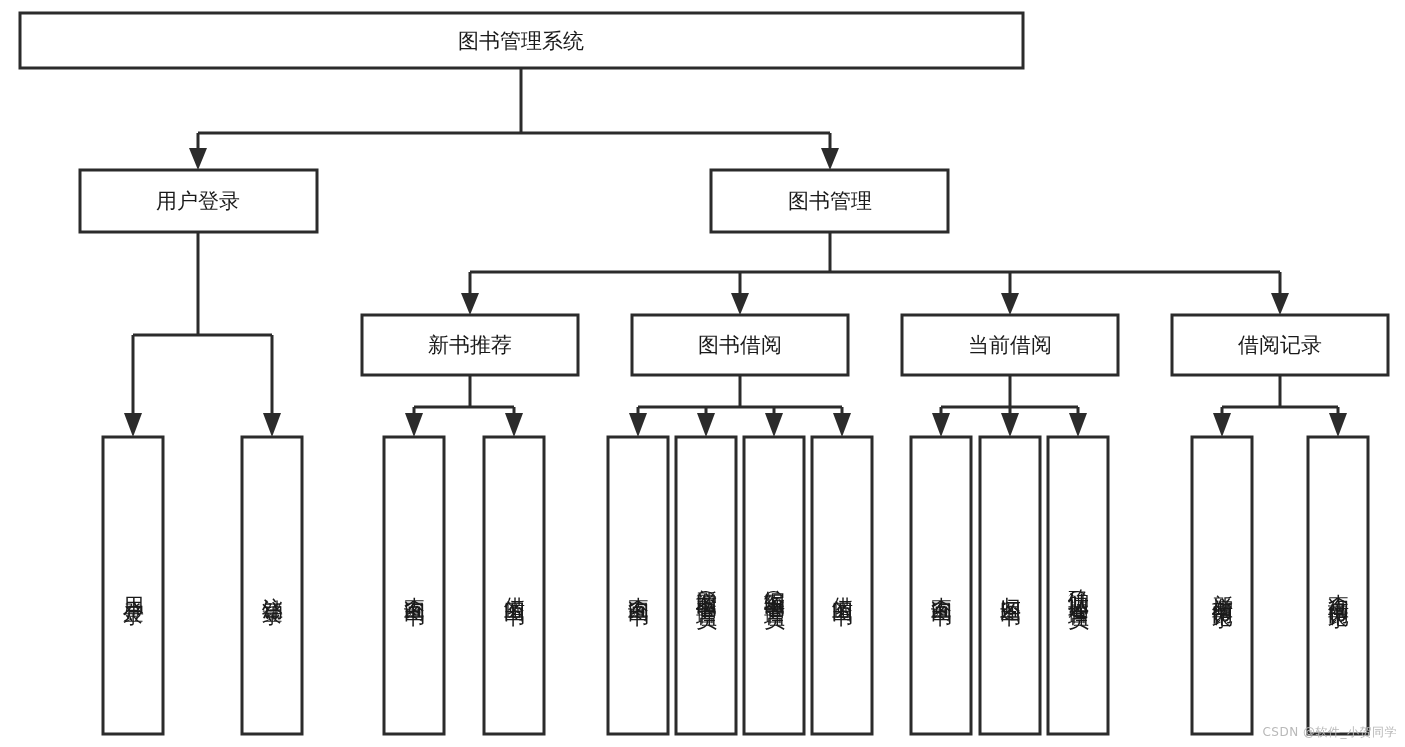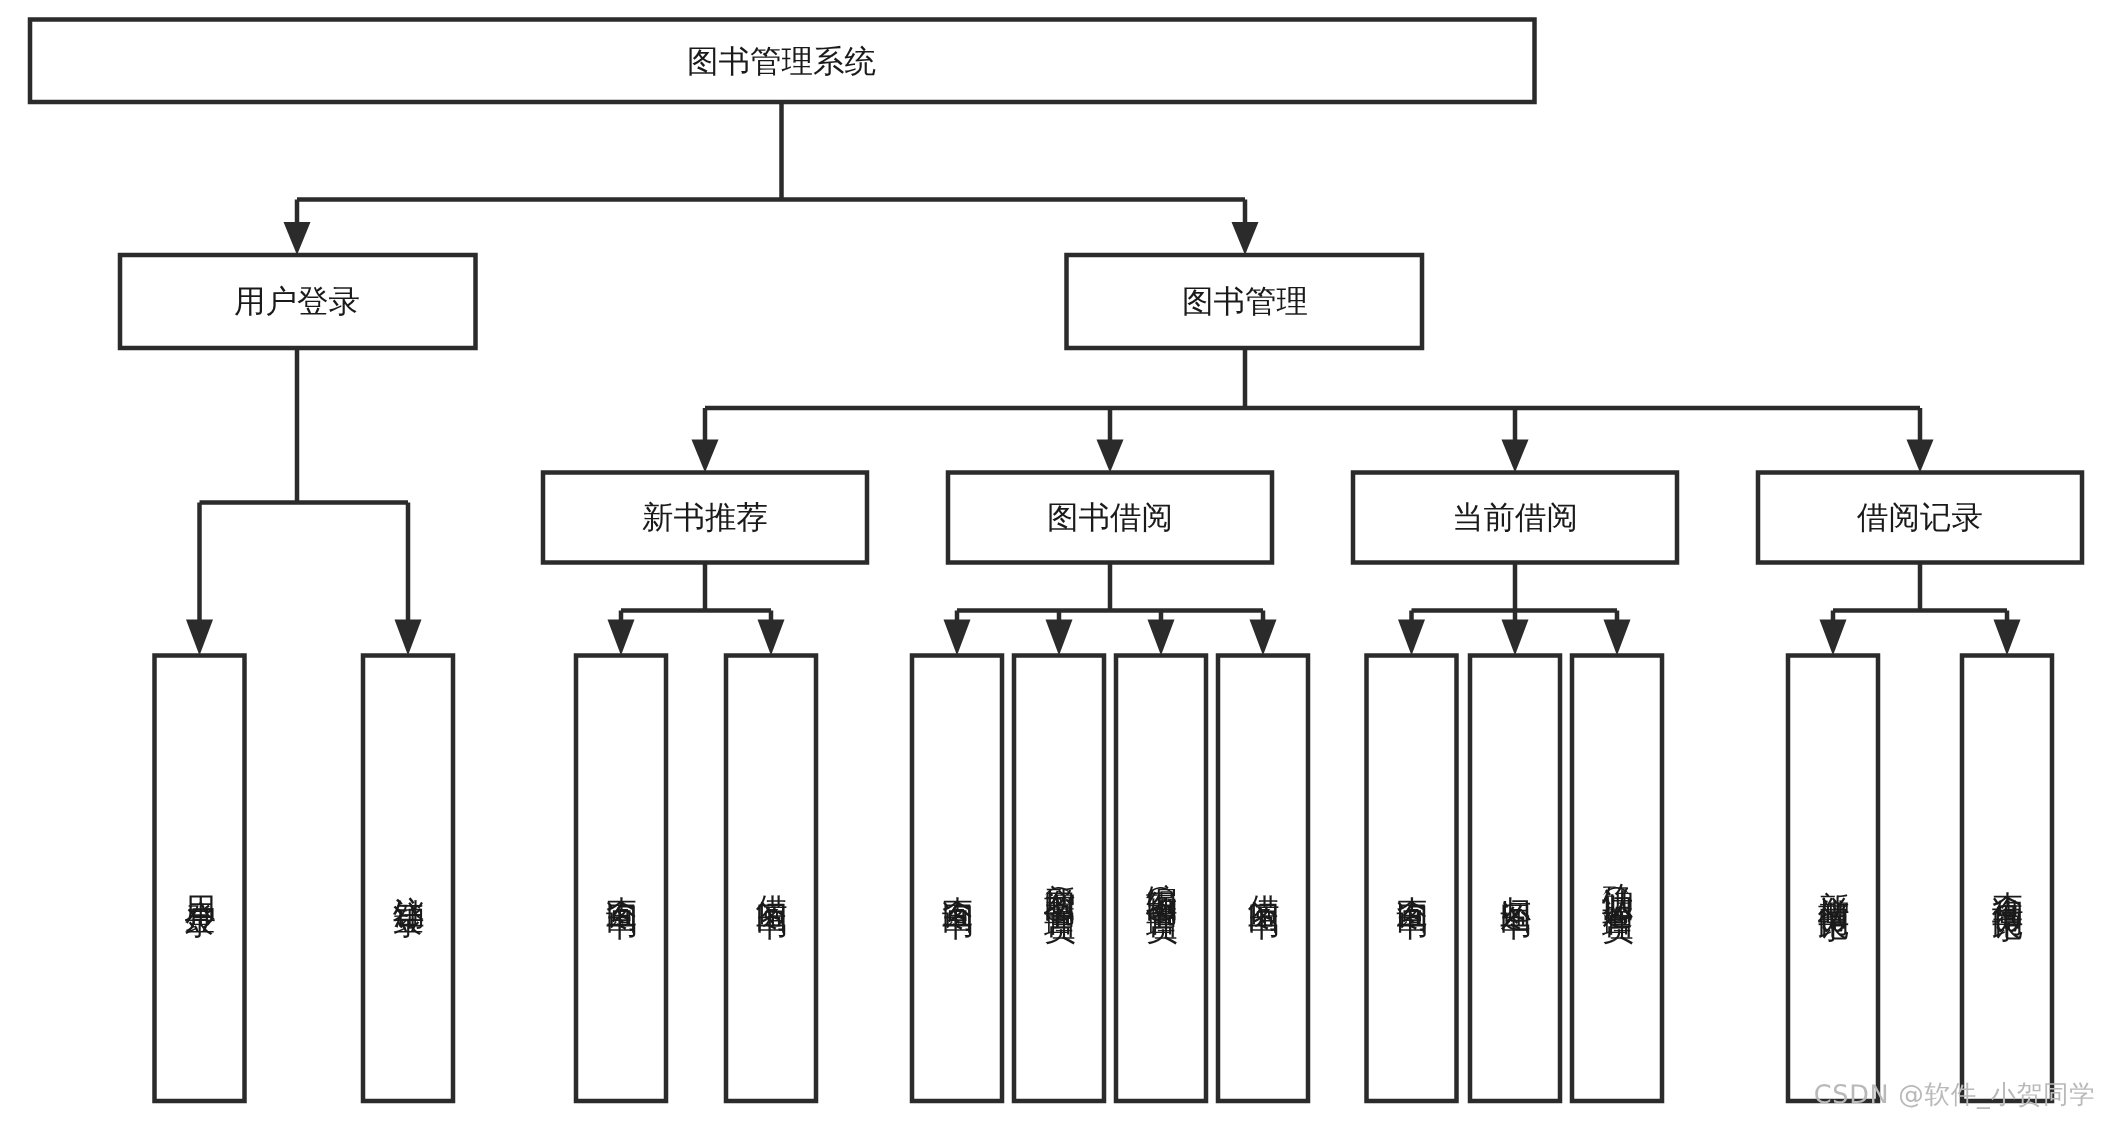--- a/index.html
+++ b/index.html
@@ -68,21 +68,21 @@
     color: #1a1a1a;
     white-space: nowrap;
     box-sizing: border-box;
     pointer-events: auto;
   }
   #watermark {
     position: absolute;
     right: 8px;
     bottom: 6px;
     font-family: "DejaVu Sans", "Liberation Sans", sans-serif;
-    font-size: 17px;
+    font-size: 12px;
     color: #b9b9b9;
     letter-spacing: 0.5px;
     white-space: nowrap;
     user-select: none;
   }
 </style>
 </head>
 <body>
 
 <div id="diagram-root">

